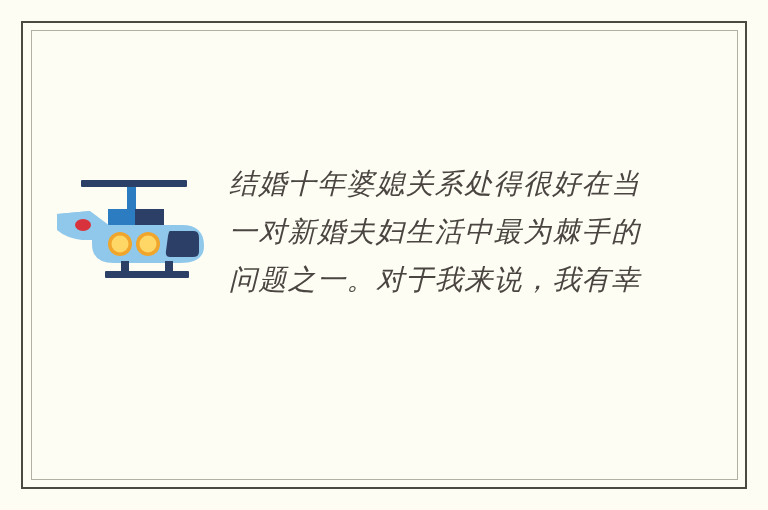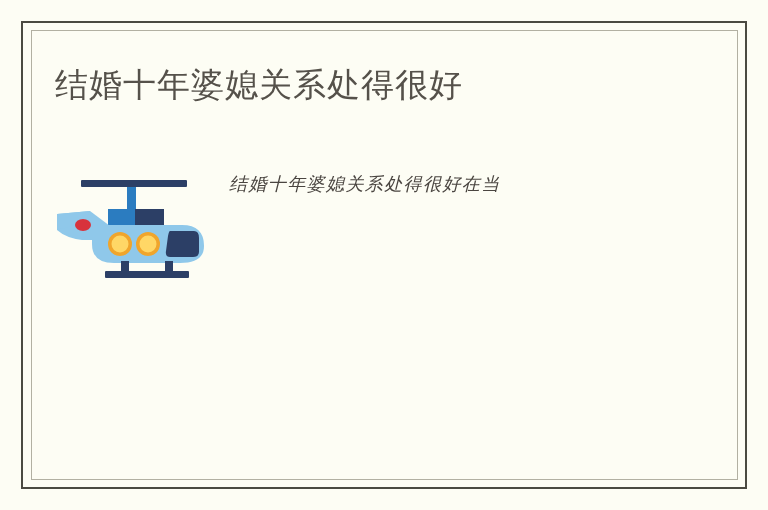--- a/index.html
+++ b/index.html
@@ -76,41 +76,40 @@
   }
   .heli-wrap svg { display: block; }
 
   
   .para {
     position: absolute;
     left: 229px;
     top: 0px;
     width: 442px;
     color: #4a4540;
-    font-size: 18px;
+    font-size: 28px;
     line-height: 48px;
     letter-spacing: 1.4px;
     font-family: "DejaVu Serif", "Liberation Serif", serif;
     font-style: italic;
     text-align: justify;
   }
   .para .ln {
     display: block;
     white-space: nowrap;
   }
 </style>
 </head>
 <body>
 
 <div class="page">
 
   <div class="frame-outer"></div>
   <div class="frame-inner"></div>
 
-  <div class="title">结婚十年婆媳关系处得很好</div>
 
   <div class="content">
 
     <div class="heli-wrap">
       <svg width="160" height="110" viewBox="0 0 160 110" xmlns="http://www.w3.org/2000/svg">
 
         <rect x="29" y="12" width="106" height="7" rx="1" fill="#2c3f66"></rect>
 
         <rect x="75" y="19" width="9" height="22" fill="#2b7cc0"></rect>
 
@@ -133,16 +132,18 @@
 
         <rect x="69" y="93" width="8" height="13" fill="#2c3f66"></rect>
         <rect x="113" y="93" width="8" height="13" fill="#2c3f66"></rect>
 
         <rect x="53" y="103" width="84" height="7" rx="1" fill="#2c3f66"></rect>
       </svg>
     </div>
 
     <div class="para">
       <span class="ln">结婚十年婆媳关系处得很好在当</span>
+      <span class="ln">一对新婚夫妇生活中最为棘手的</span>
+      <span class="ln">问题之一。对于我来说，我有幸</span>
     </div>
 
   </div>
 </div>
 
 </body></html>

